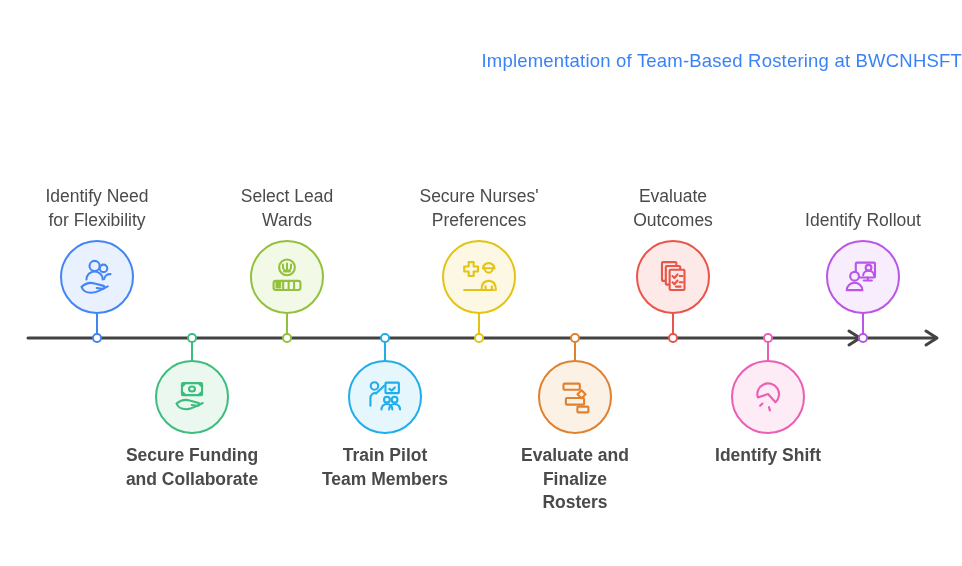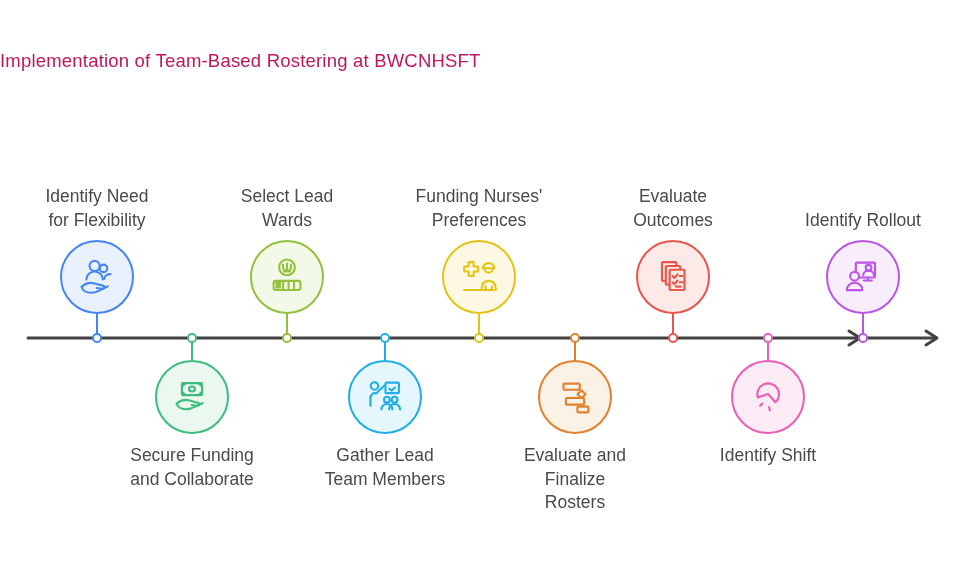--- a/index.html
+++ b/index.html
@@ -1,33 +1,33 @@
 <!DOCTYPE html>
 <html><head>
 <meta charset="utf-8">
 <style>
   html,body { margin:0; padding:0; background:#fff; }
   #canvas {
     position:relative; width:962px; height:566px; background:#ffffff;
     font-family:"Liberation Sans", sans-serif; overflow:hidden;
   }
   .title {
-    position:absolute; top:50px; left:0; width:962px; text-align:left;
-    font-size:18.5px; color:#be185d; letter-spacing:0.2px;
+    position:absolute; top:50px; left:0; width:962px; text-align:right;
+    font-size:18.5px; color:#3b82f6; letter-spacing:0.2px;
   }
   .timeline-svg { position:absolute; left:0; top:324px; z-index:1; }
 
   .node { position:absolute; top:0; left:var(--cx); width:0; height:0; }
 
   .label {
     position:absolute; left:-100px; width:200px; text-align:center; z-index:2;
     font-size:17.5px; line-height:23.5px; color:#4a4a4a; white-space:pre-line;
   }
   .above .label { top:232px; transform:translateY(-100%); }
-  .below .label { top:444px; }
+  .below .label { top:444px;font-weight:bold; }
 
   .circle {
     position:absolute; left:-37px; width:74px; height:74px; box-sizing:border-box;
     border:2.5px solid var(--c); background:var(--f); border-radius:50%;
     display:flex; align-items:center; justify-content:center; z-index:3;
   }
   .above .circle { top:240px; }
   .below .circle { top:360px; }
 
   .connector {
@@ -114,41 +114,41 @@
       <svg class="icon" width="46" height="46" viewBox="0 0 48 48">
         <circle cx="24" cy="14" r="8.2"></circle>
         <path d="M24,10 v8.2 M19.8,11 v2.6 a4.2,4.2 0 0 0 8.4,0 v-2.6 M21,18.2 h6"></path>
         <rect x="10" y="28" width="28" height="9.5" rx="2.2"></rect>
         <path d="M12.8,30.4 h4.2 M12.8,32.7 h4.2 M12.8,35 h4.2 M20,28 v9.5 M25.7,28 v9.5 M31.4,28 v9.5"></path>
       </svg>
     </div>
   </div>
 
   <div class="node below n4" style="--cx:385px">
-    <div class="label">Gather Lead
+    <div class="label">Train Pilot
 Team Members</div>
     <div class="connector"></div>
     <div class="dot"></div>
     <div class="circle">
       <svg class="icon" width="46" height="46" viewBox="0 0 48 48">
         <circle cx="13" cy="12.5" r="3.9"></circle>
         <path d="M8.8,33 v-8 a5,5.2 0 0 1 5.8,-5.1"></path>
         <path d="M14.6,20.4 l8.8,-8.4"></path>
         <rect x="24.5" y="9" width="14" height="11" rx="0.8"></rect>
         <path d="M28.5,15.5 l2.6,1.8 3.2,-3.2"></path>
         <circle cx="26" cy="26.8" r="3"></circle>
         <circle cx="34" cy="26.8" r="3"></circle>
         <path d="M20.3,37 a5.7,5.7 0 0 1 11.4,0"></path>
         <path d="M28.3,37 a5.7,5.7 0 0 1 11.4,0"></path>
       </svg>
     </div>
   </div>
 
   <div class="node above n5" style="--cx:479px">
-    <div class="label">Funding Nurses'
+    <div class="label">Secure Nurses'
 Preferences</div>
     <div class="connector"></div>
     <div class="dot"></div>
     <div class="circle">
       <svg class="icon" width="46" height="46" viewBox="0 0 48 48">
         <path d="M13.2,8.5 h5.2 v4.6 h4.6 v5.2 h-4.6 v4.6 h-5.2 v-4.6 h-4.6 v-5.2 h4.6 z"></path>
         <path d="M28.2,14.8 a5.9,5.3 0 0 1 11.8,0"></path>
         <path d="M28.2,14.8 h11.8"></path>
         <path d="M29.8,14.8 a4.3,4.6 0 0 0 8.6,0"></path>
         <path d="M26.6,37.5 c0,-6.5 3.3,-9.5 7.5,-9.5 c4.2,0 7.5,3 7.5,9.5"></path>

